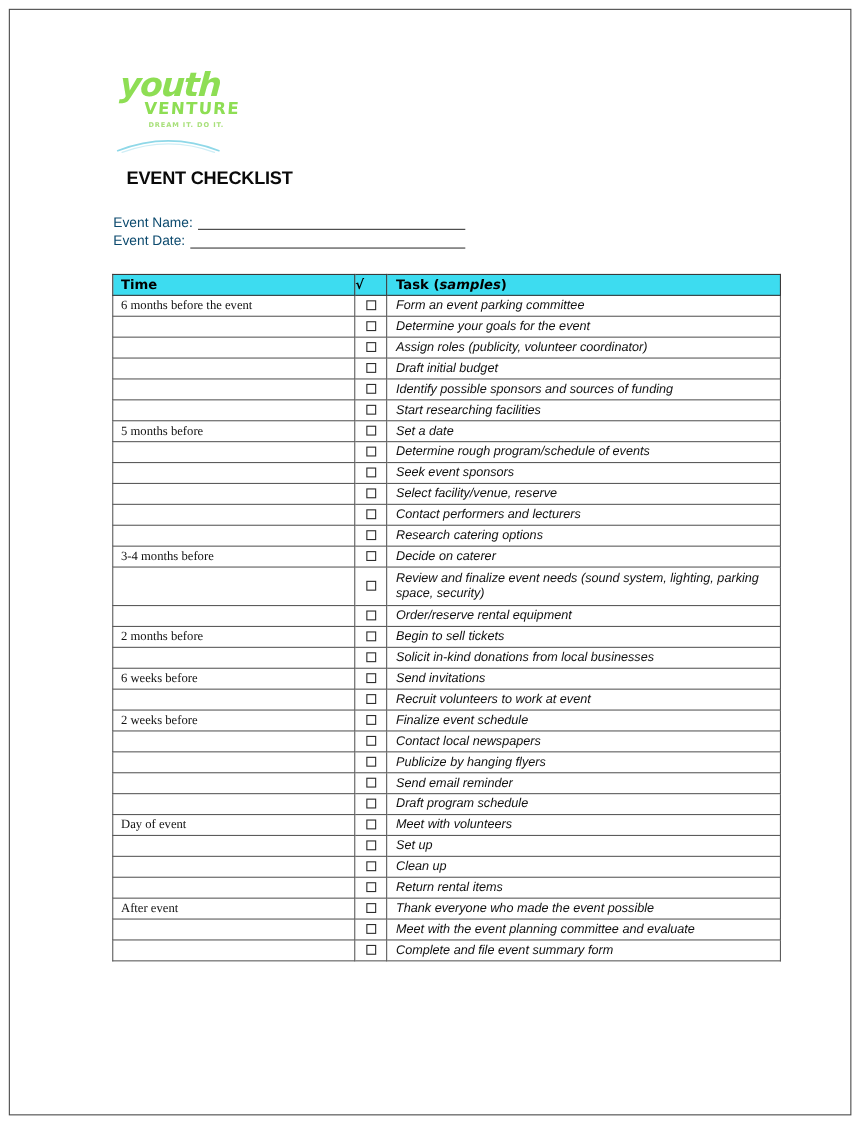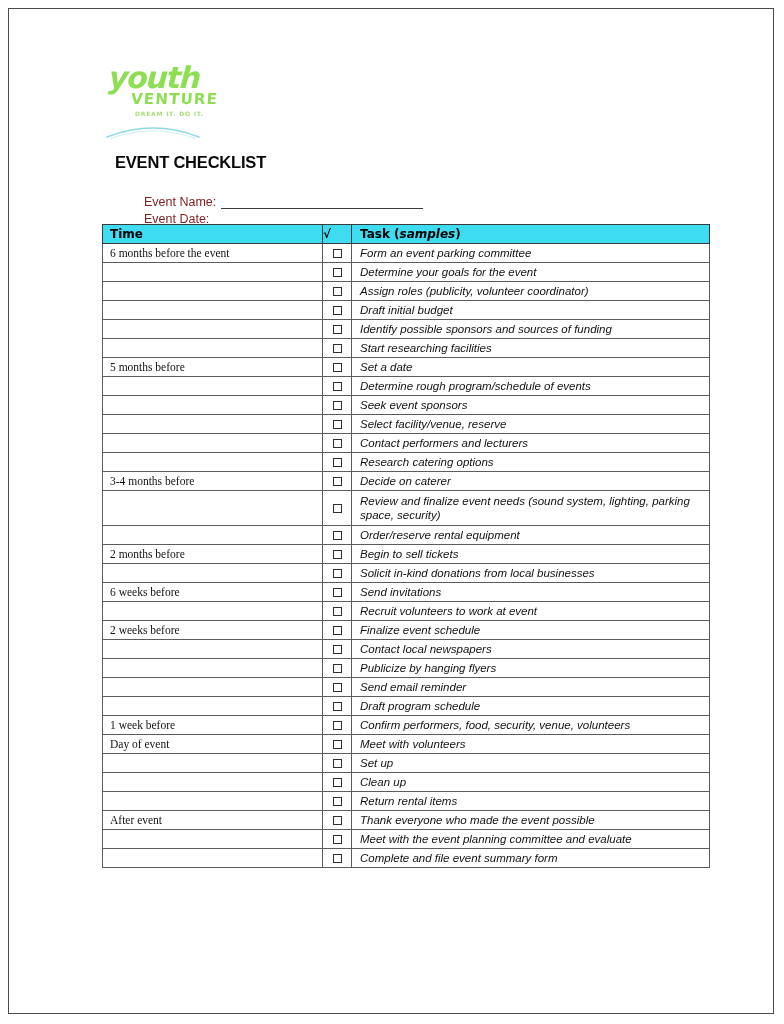--- a/index.html
+++ b/index.html
@@ -98,37 +98,36 @@
     width: 320px;
   }
   .form-row {
     display: flex;
     align-items: flex-end;
     height: 16px;
     margin-bottom: 1px;
   }
   .form-label {
     font-size: 12.5px;
-    color: #7f1d1d;
+    color: #0c4a6e;
     white-space: nowrap;
     line-height: 14px;
-    margin-left: 41px;
   }
   .form-line {
     flex: 1;
     border-bottom: 1.4px solid #3b3b3b;
     margin-left: 5px;
     height: 12px;
   }
 
   
   .checklist-table {
     position: absolute;
     left: 93px;
-    top: 215px;
+    top: 240px;
     width: 589px;
     border-collapse: collapse;
     table-layout: fixed;
     padding-left: 28px;
   }
   .checklist-table td, .checklist-table th {
     border: 1px solid #5c5c5c;
     padding: 0;
     vertical-align: middle;
   }
@@ -334,25 +333,20 @@
           <td class="cell-time"></td>
           <td class="cell-check"><span class="checkbox"></span></td>
           <td class="cell-task">Send email reminder</td>
         </tr>
         <tr>
           <td class="cell-time"></td>
           <td class="cell-check"><span class="checkbox"></span></td>
           <td class="cell-task">Draft program schedule</td>
         </tr>
         <tr>
-          <td class="cell-time">1 week before</td>
-          <td class="cell-check"><span class="checkbox"></span></td>
-          <td class="cell-task">Confirm performers, food, security, venue, volunteers</td>
-        </tr>
-        <tr>
           <td class="cell-time">Day of event</td>
           <td class="cell-check"><span class="checkbox"></span></td>
           <td class="cell-task">Meet with volunteers</td>
         </tr>
         <tr>
           <td class="cell-time"></td>
           <td class="cell-check"><span class="checkbox"></span></td>
           <td class="cell-task">Set up</td>
         </tr>
         <tr>

